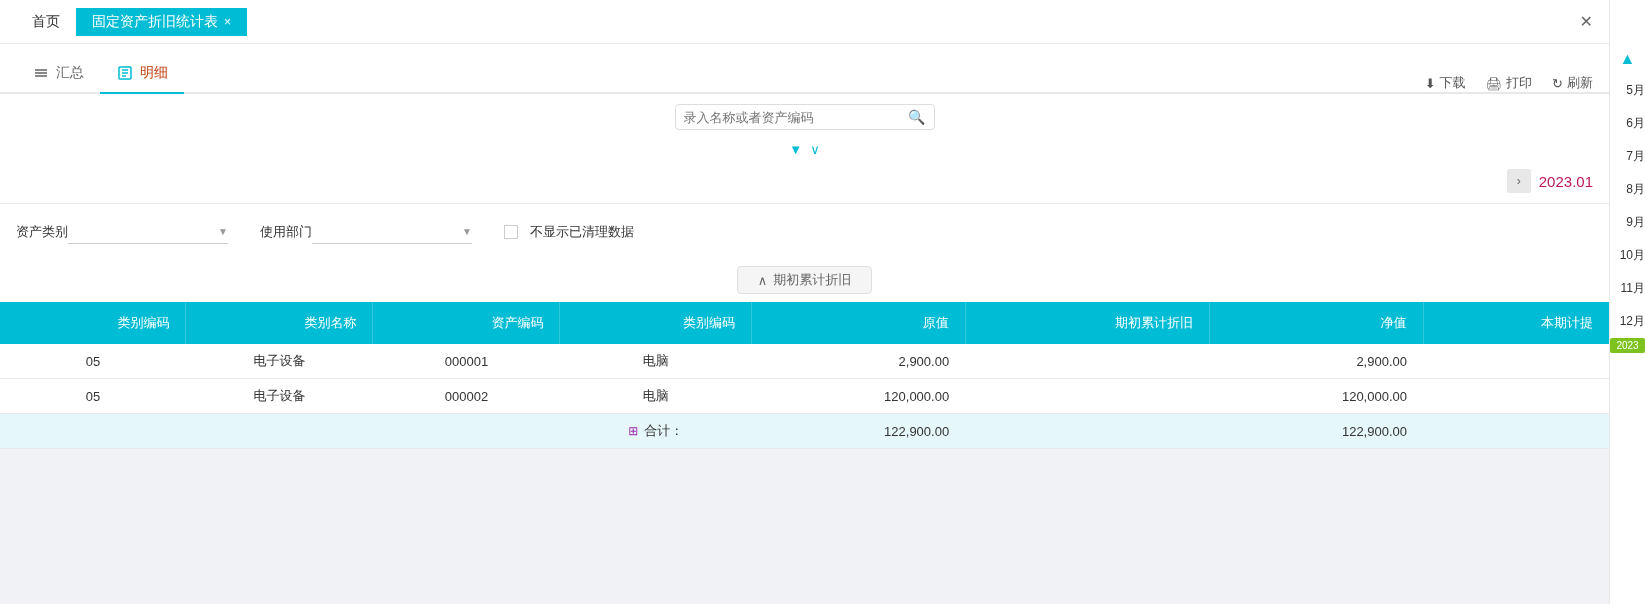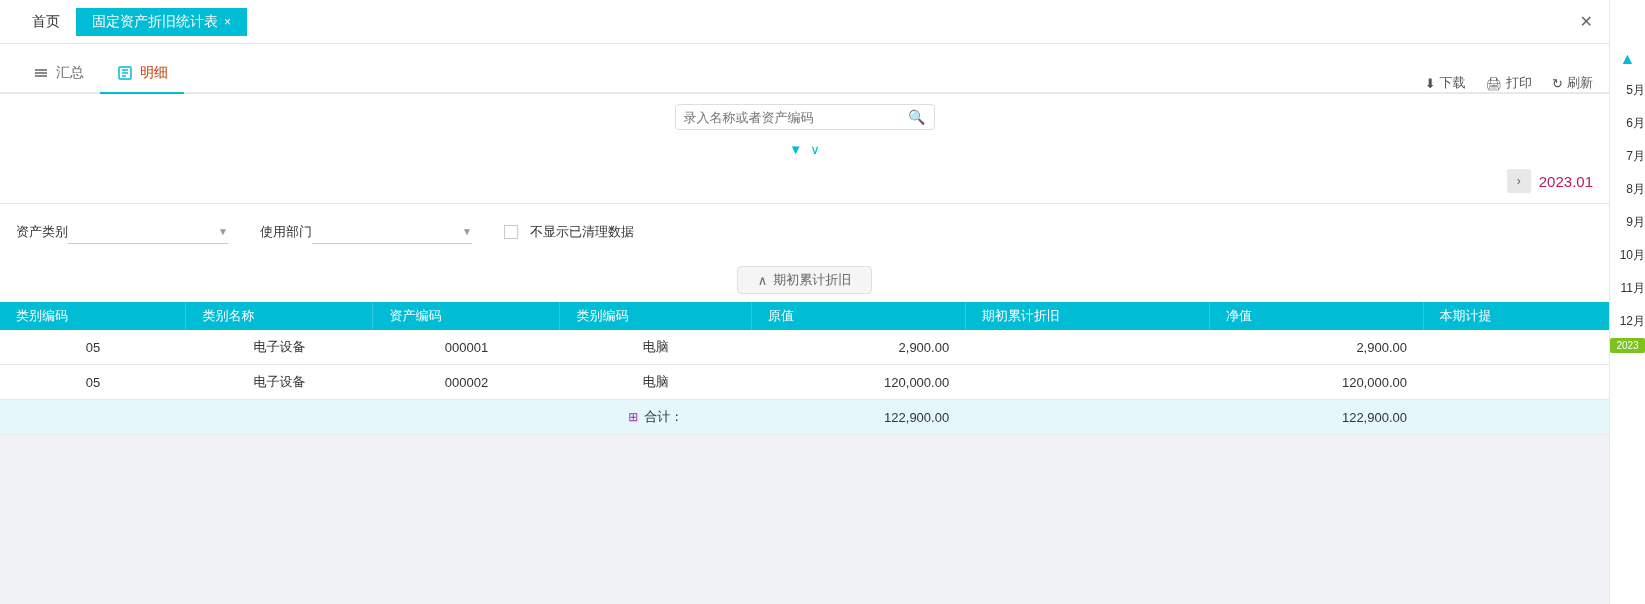--- a/index.html
+++ b/index.html
@@ -270,24 +270,24 @@
     }
     .data-table {
       width: 100%;
       border-collapse: collapse;
     }
     .data-table thead tr {
       background: #00bcd4;
       color: #fff;
     }
     .data-table thead th {
-      padding: 5px 16px;
+      padding: 12px 16px;
       font-weight: normal;
       font-size: 13px;
-      text-align: left;
+      text-align: right;
       border-right: 1px solid rgba(255,255,255,0.2);
     }
     .data-table thead th:last-child {
       border-right: none;
     }
     .data-table tbody tr {
       border-bottom: 1px solid #e8e8e8;
     }
     .data-table tbody td {
       padding: 8px 16px;

